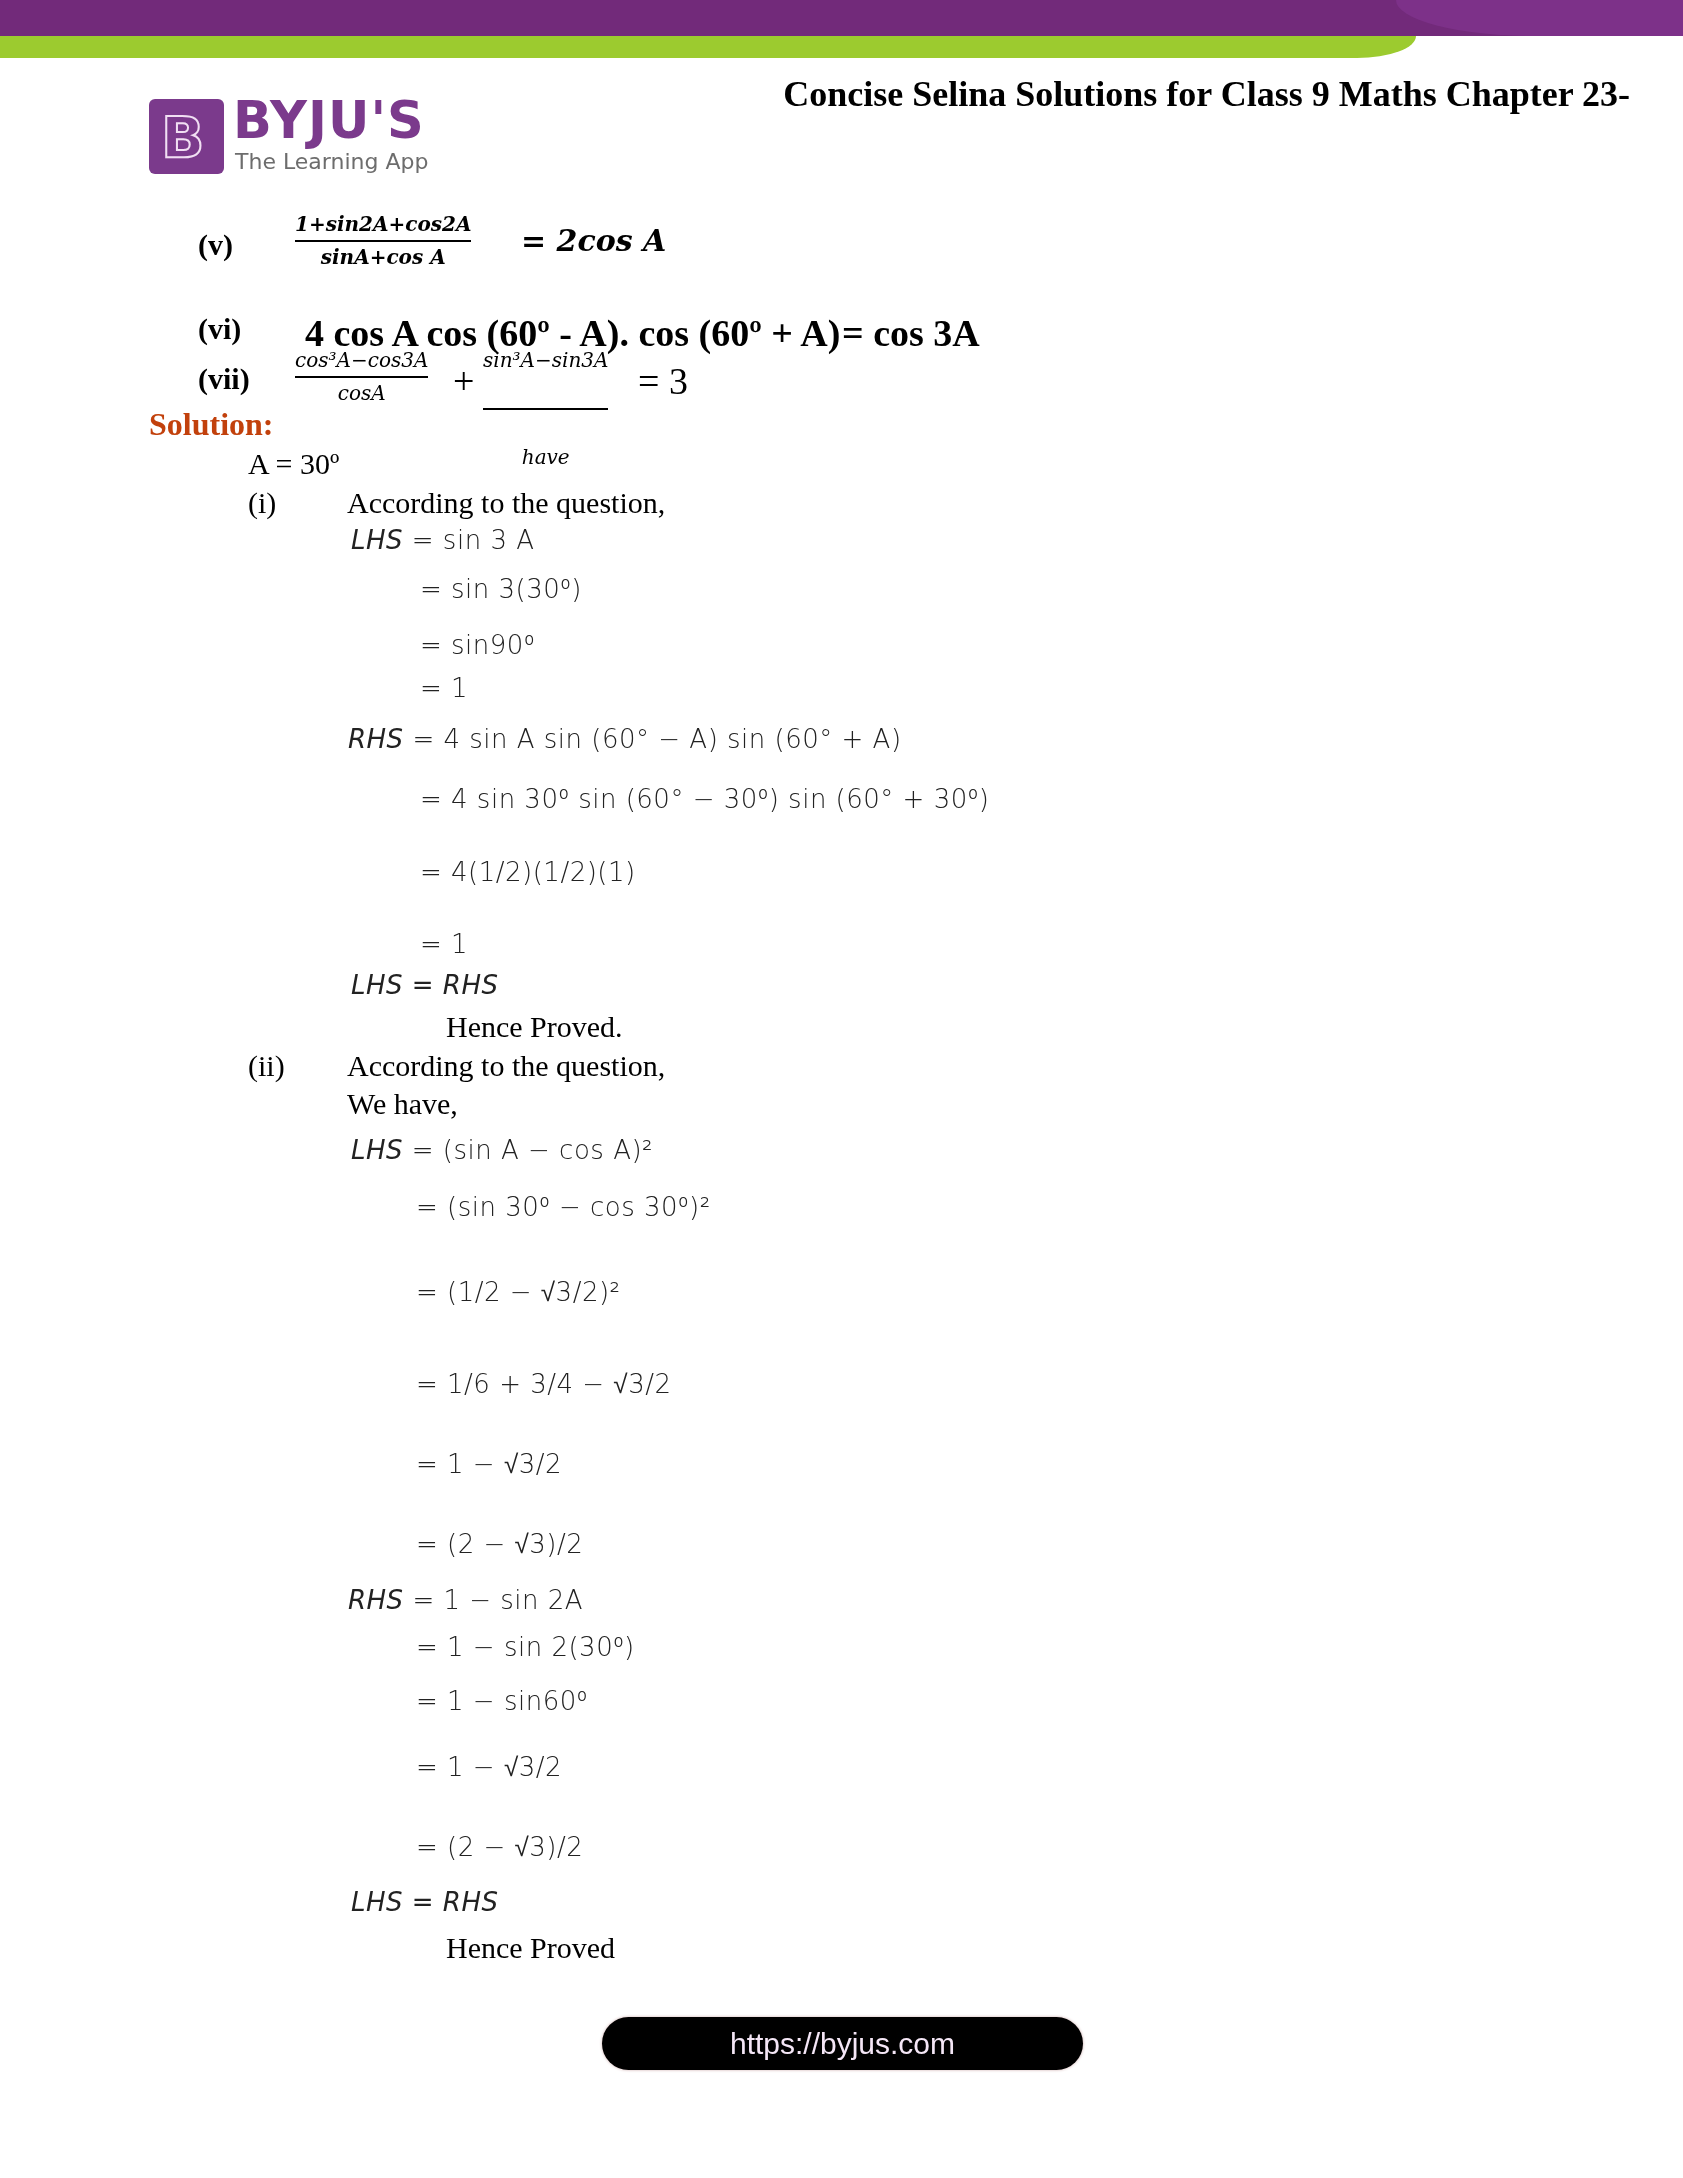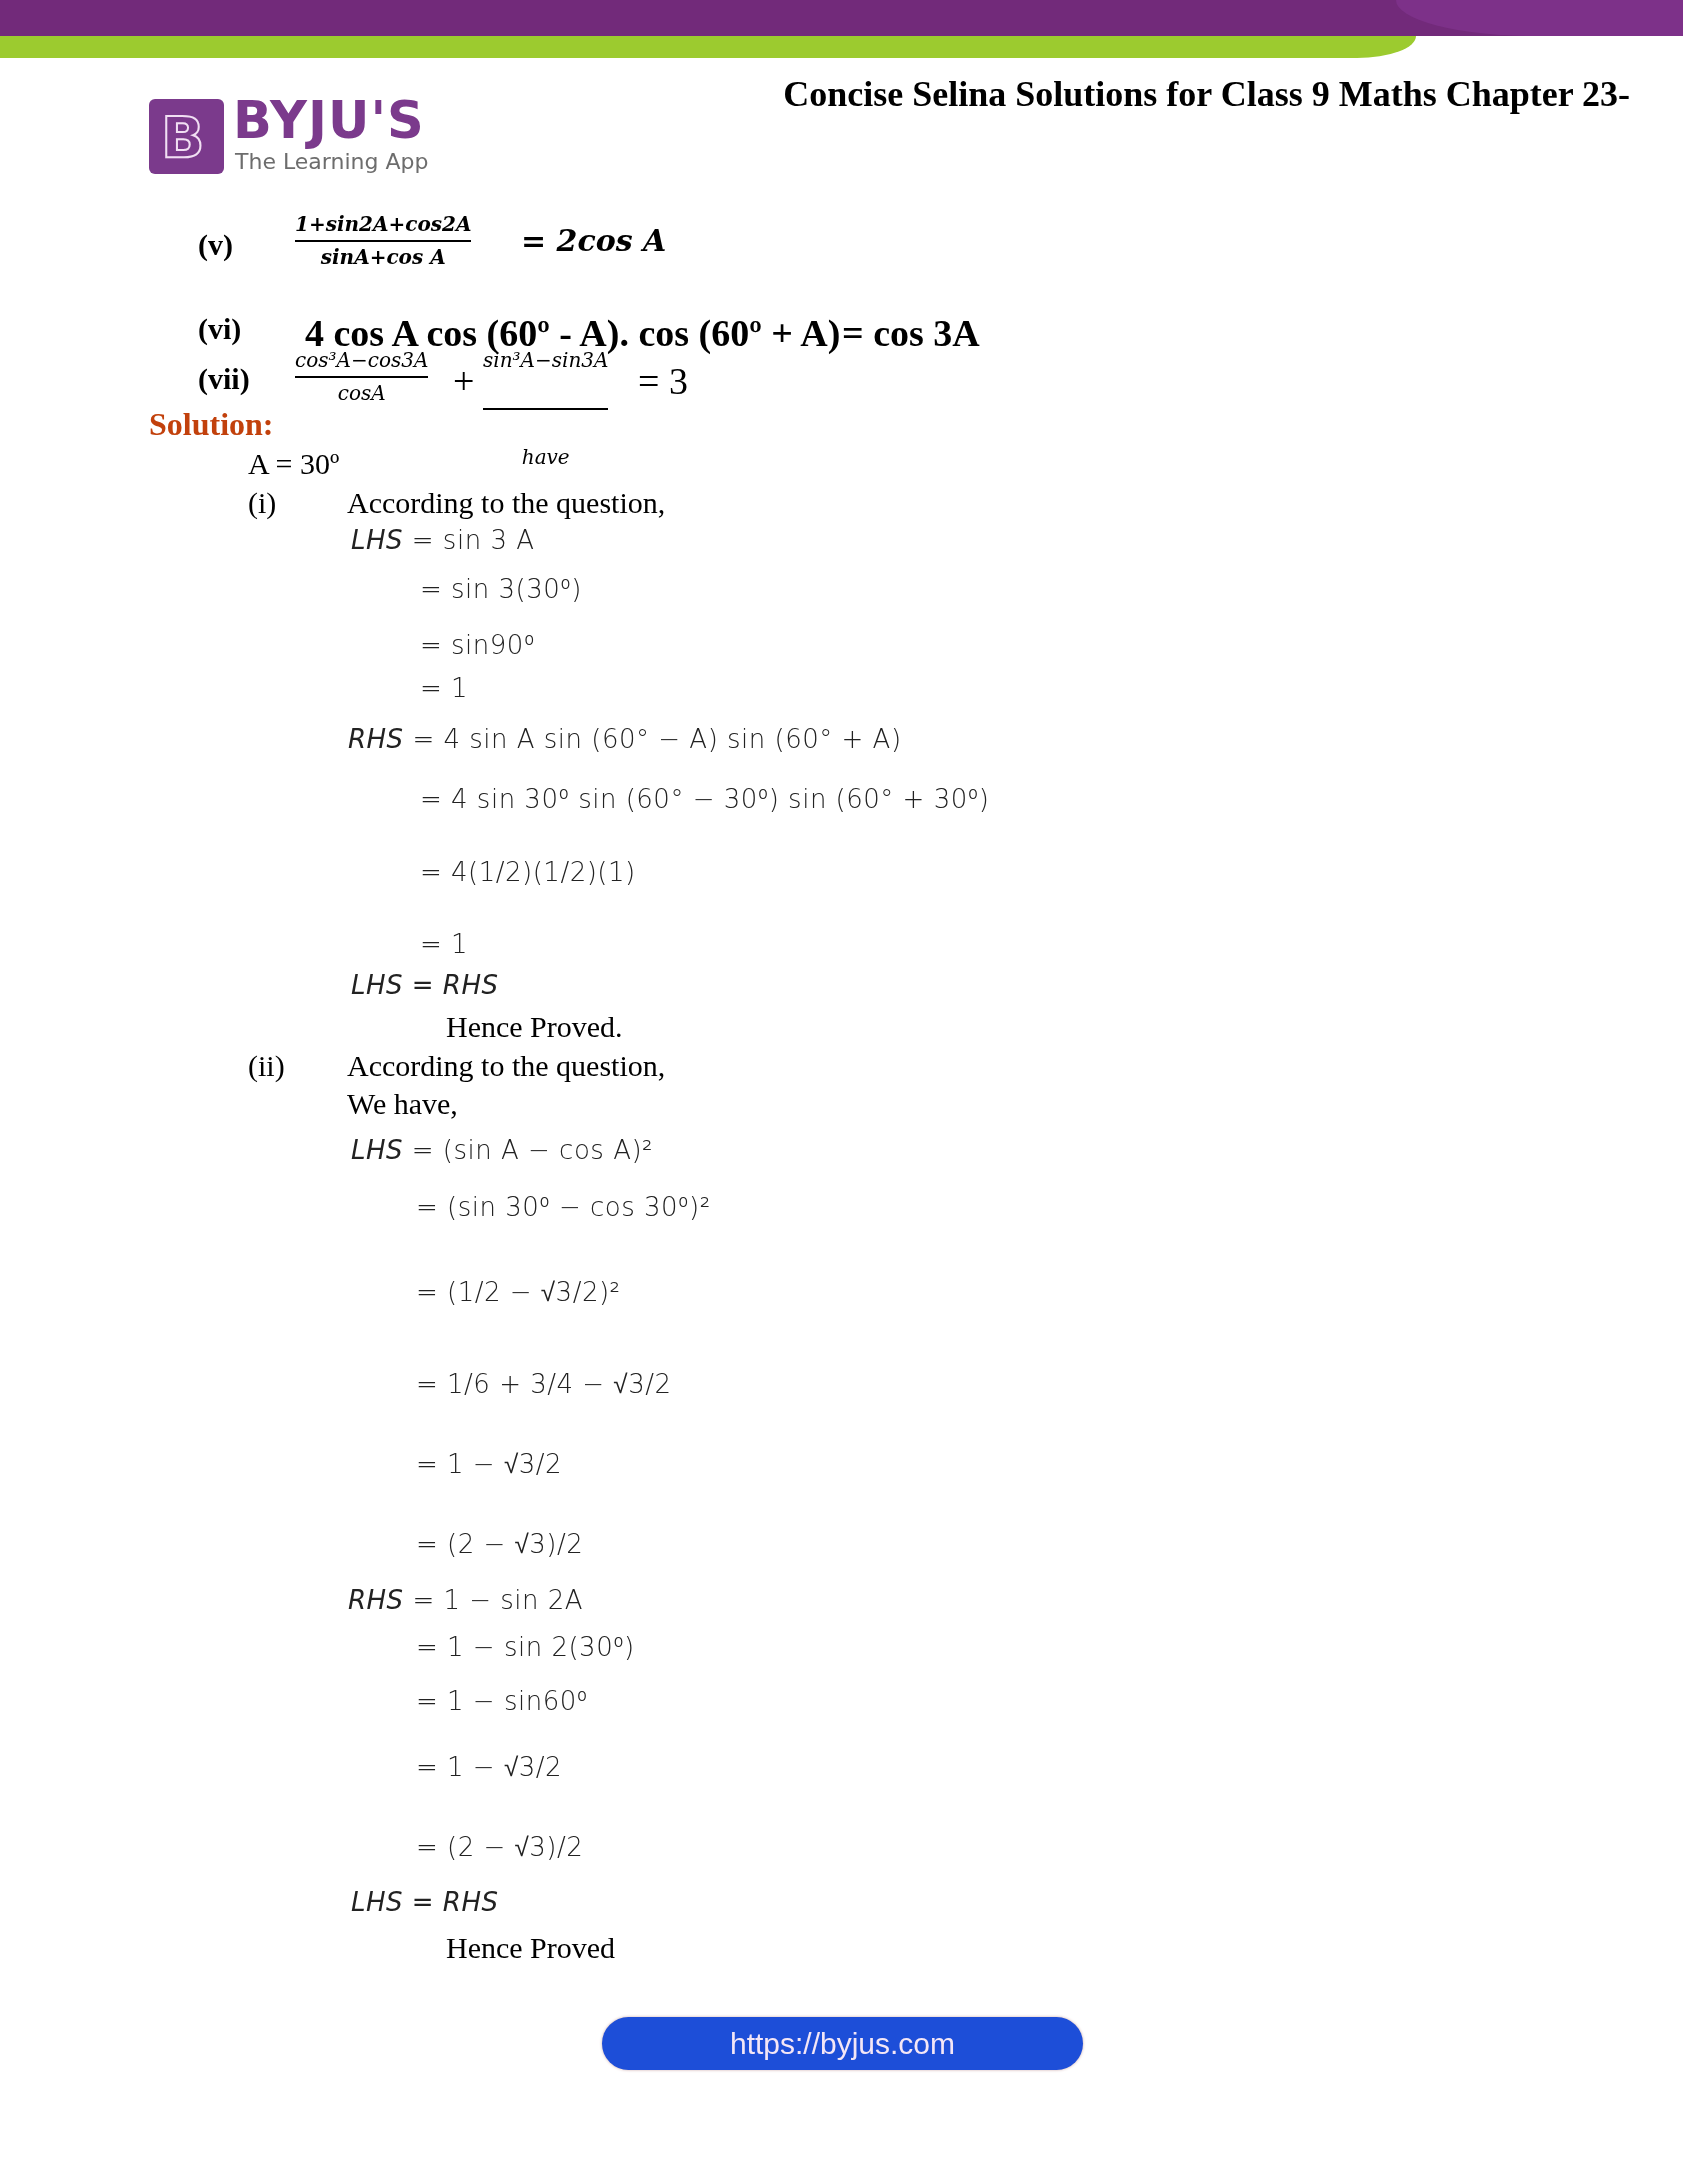--- a/index.html
+++ b/index.html
@@ -28,21 +28,21 @@
   .frac .bar { width:100%; height:2px; background:#000; margin:3px 0; }
   .frac.light .num, .frac.light .den { font-weight:normal; }
   .eq-text { position:absolute; font-size:38px; line-height:1; white-space:nowrap; }
   .solution { position:absolute; left:149px; top:408px; color:#c2410c; font-weight:bold; font-size:32px; line-height:1; }
   .body-text { position:absolute; font-size:30px; line-height:1; white-space:nowrap; }
   
   .m { position:absolute; font-family:"DejaVu Sans", sans-serif; font-size:26px; color:#222; font-weight:200;
        line-height:1; white-space:nowrap; letter-spacing:0.5px; }
   .m .it { font-style:italic; }
   
-  .footer-pill { position:absolute; left:602px; top:2017px; width:481px; height:53px; background:#1d4ed8; border-radius:27px;
+  .footer-pill { position:absolute; left:602px; top:2017px; width:481px; height:53px; background:#000000; border-radius:27px;
                  display:flex; align-items:center; justify-content:center; box-shadow: 0 0 3px #caa; }
   .footer-link { font-family:"Liberation Sans", sans-serif; font-size:30px; color:#f4e6f6; }
 </style>
 </head>
 <body>
 
 <div class="band-purple"></div>
 <div class="band-green"></div>
 <div class="band-white-tail"></div>
 <div class="band-curve"></div>

